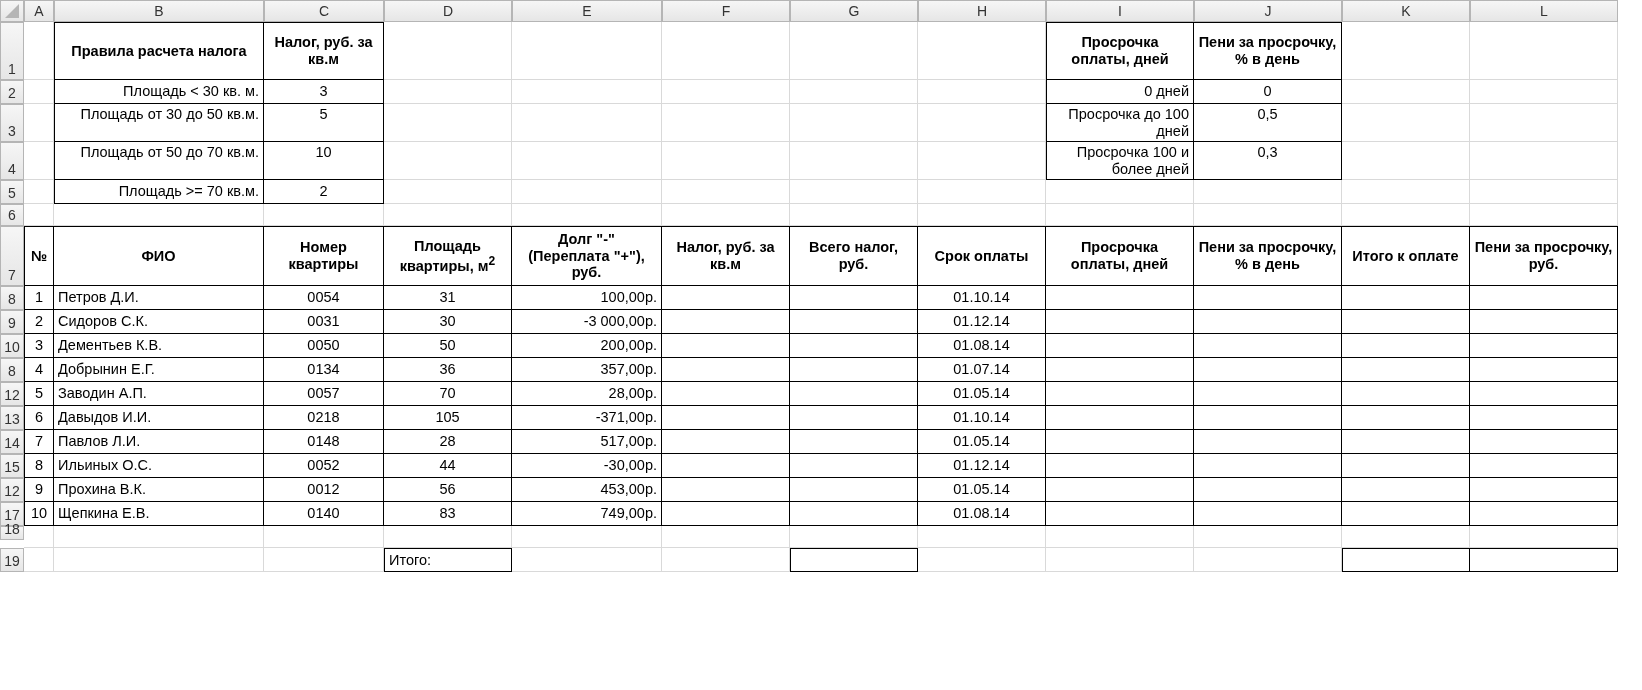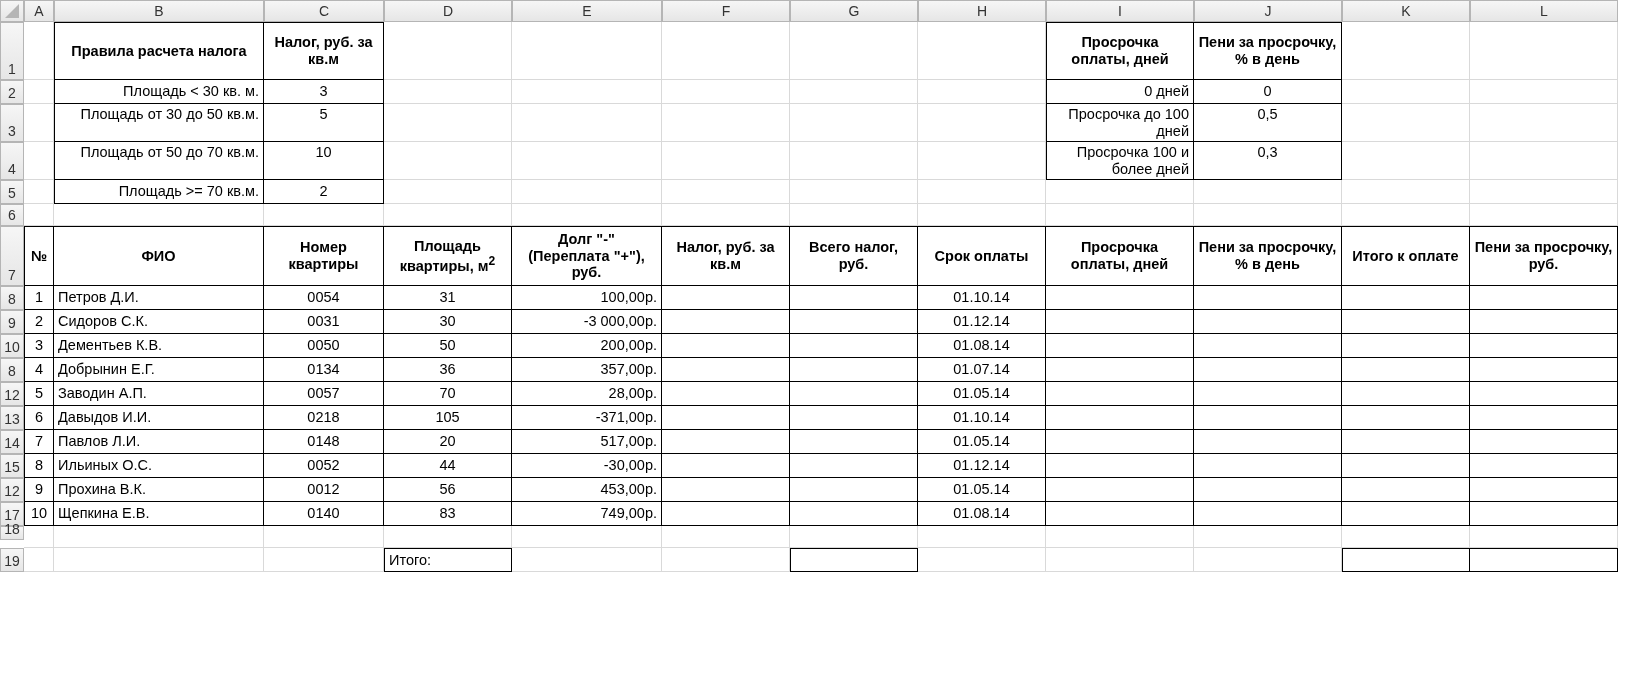--- a/index.html
+++ b/index.html
@@ -262,21 +262,21 @@
   <div class="cell bb br center" style="height:24px">01.10.14</div>
   <div class="cell bb br" style="height:24px"></div>
   <div class="cell bb br" style="height:24px"></div>
   <div class="cell bb br" style="height:24px"></div>
   <div class="cell bb br" style="height:24px"></div>
 
   <div class="rowhdr" style="height:24px">14</div>
   <div class="cell bl bb br center" style="height:24px">7</div>
   <div class="cell bb br left" style="height:24px">Павлов Л.И.</div>
   <div class="cell bb br center" style="height:24px">0148</div>
-  <div class="cell bb br center" style="height:24px">20</div>
+  <div class="cell bb br center" style="height:24px">28</div>
   <div class="cell bb br right" style="height:24px">517,00р.</div>
   <div class="cell bb br" style="height:24px"></div>
   <div class="cell bb br" style="height:24px"></div>
   <div class="cell bb br center" style="height:24px">01.05.14</div>
   <div class="cell bb br" style="height:24px"></div>
   <div class="cell bb br" style="height:24px"></div>
   <div class="cell bb br" style="height:24px"></div>
   <div class="cell bb br" style="height:24px"></div>
 
   <div class="rowhdr" style="height:24px">15</div>

